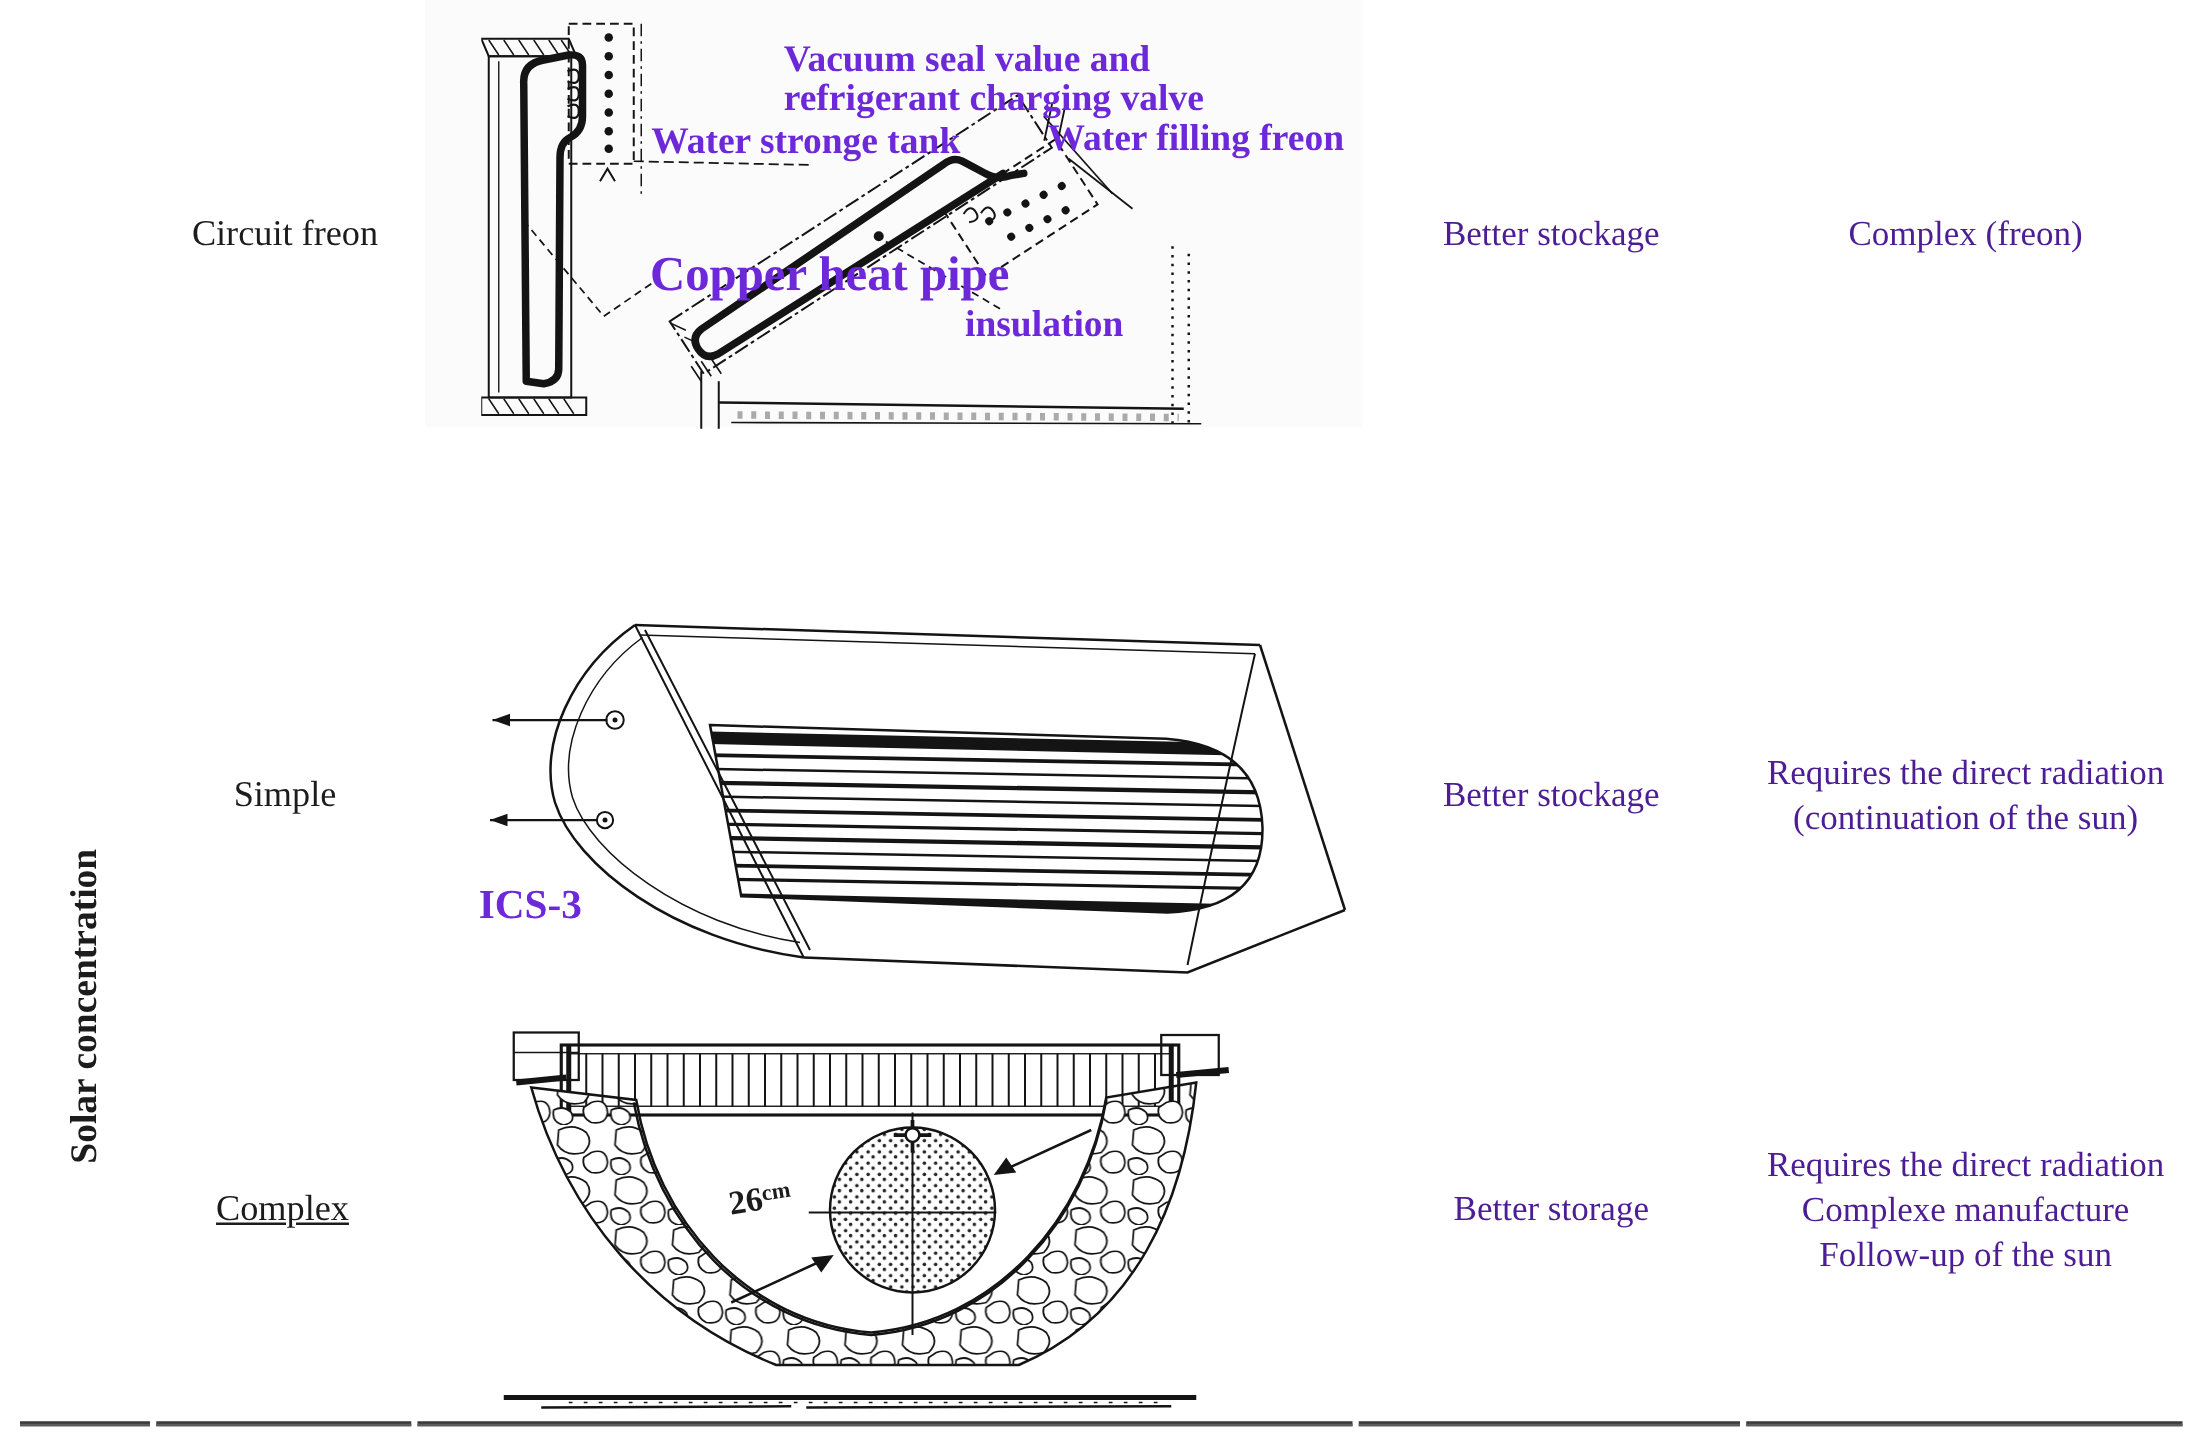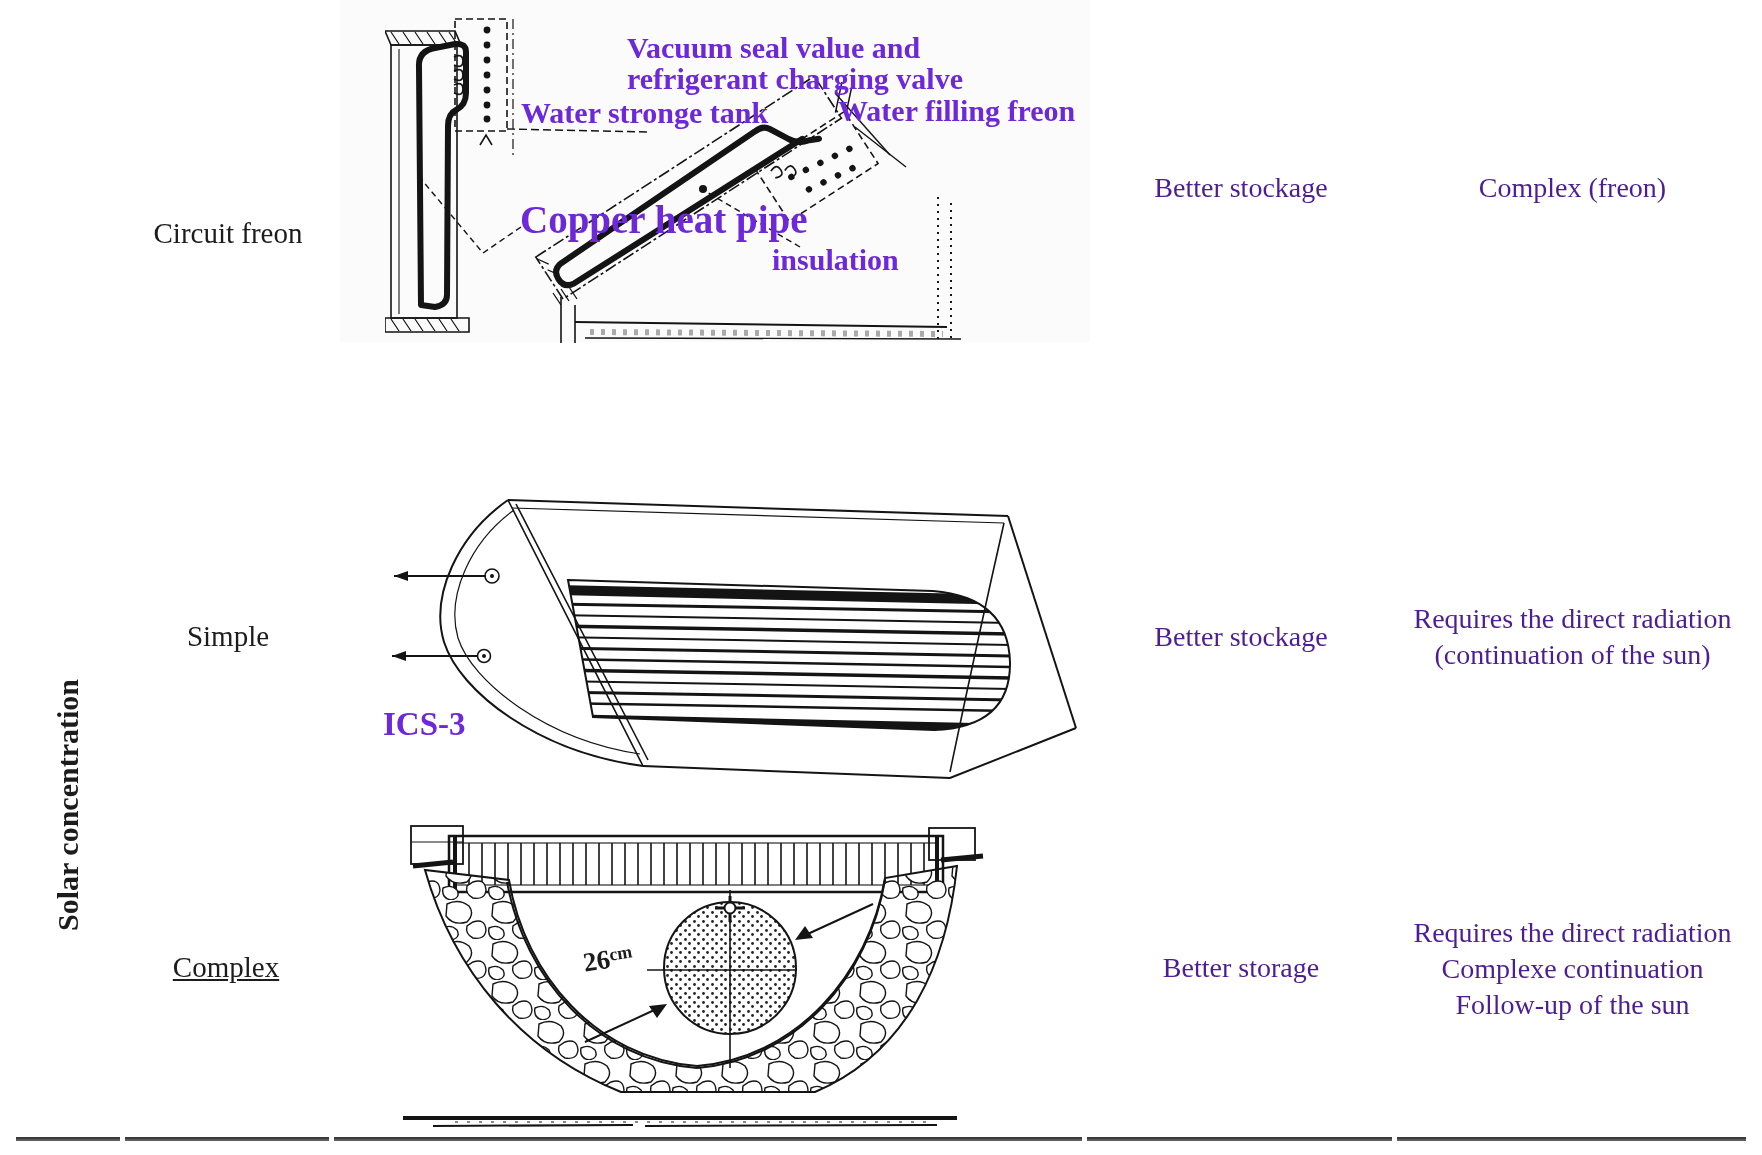--- a/index.html
+++ b/index.html
@@ -16,38 +16,38 @@
 </style>
 </head>
 <body>
 
 <div id="page">
 
   <div class="abs scanbg" style="left:340px;top:0;width:750px;height:342px;"></div>
 
   <div class="abs rotated" style="left:-62px;top:788px;width:260px;height:34px;font-size:30px;font-weight:bold;text-align:center;">Solar concentration</div>
 
-  <div class="abs cell-label" style="left:120px;top:171px;width:216px;margin-top:46px;">Circuit freon</div>
+  <div class="abs cell-label" style="left:120px;top:171px;width:216px;">Circuit freon</div>
   <div class="abs cell-label" style="left:120px;top:620px;width:216px;">Simple</div>
   <div class="abs cell-label" style="left:120px;top:951px;width:212px;text-decoration:underline;">Complex</div>
 
   <div class="abs right-col" style="left:1099px;top:170px;width:284px;">Better stockage</div>
   <div class="abs right-col" style="left:1099px;top:619px;width:284px;">Better stockage</div>
   <div class="abs right-col" style="left:1099px;top:950px;width:284px;">Better storage</div>
 
   <div class="abs right-col" style="left:1400px;top:170px;width:345px;">
     <div>Complex (freon)</div>
   </div>
   <div class="abs right-col" style="left:1400px;top:601px;width:345px;">
     <div>Requires the direct radiation</div>
     <div>(continuation of the sun)</div>
   </div>
   <div class="abs right-col" style="left:1400px;top:915px;width:345px;">
     <div>Requires the direct radiation</div>
-    <div>Complexe continuation</div>
+    <div>Complexe manufacture</div>
     <div>Follow-up of the sun</div>
   </div>
 
   <svg class="abs" style="left:385px;top:5px;" width="660" height="340" viewBox="0 0 660 340">
     <g stroke="#141414" fill="none" stroke-width="1.6">
 
       <rect x="6" y="40" width="66" height="273"></rect>
       <path d="M14,44 L14,309" stroke-width="1.1"></path>
 
       <path d="M0,26 L70,26 L76,40 L6,40 Z"></path>

